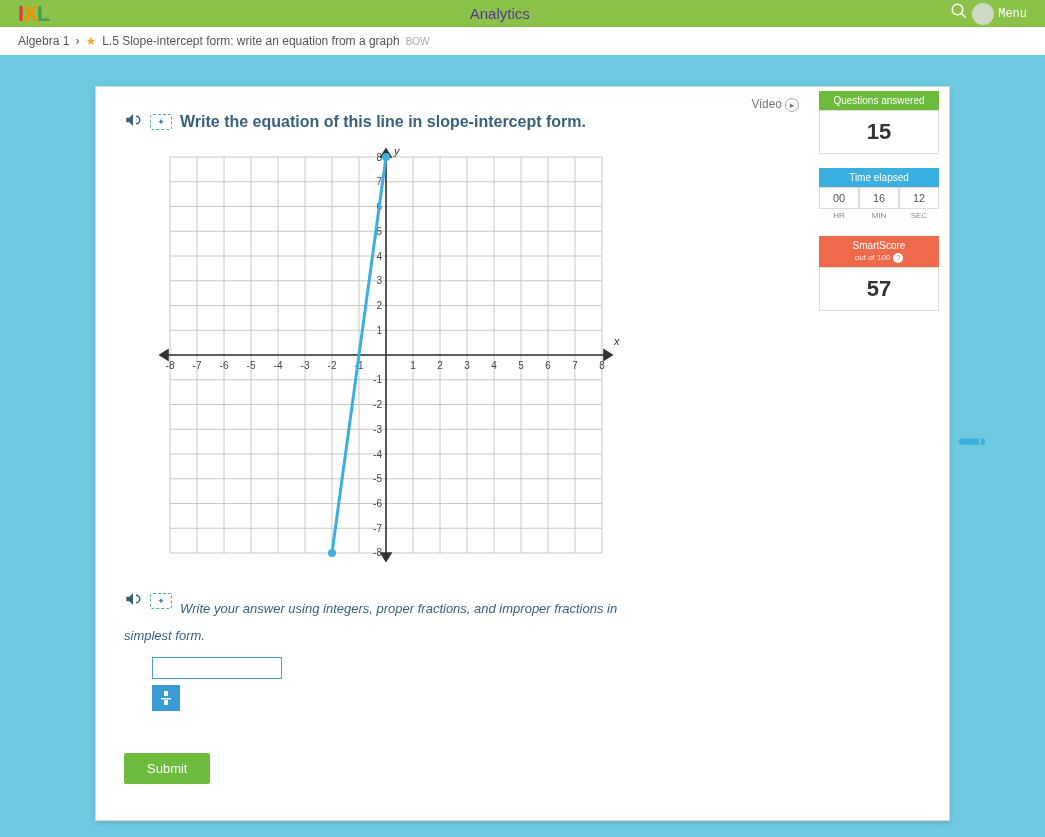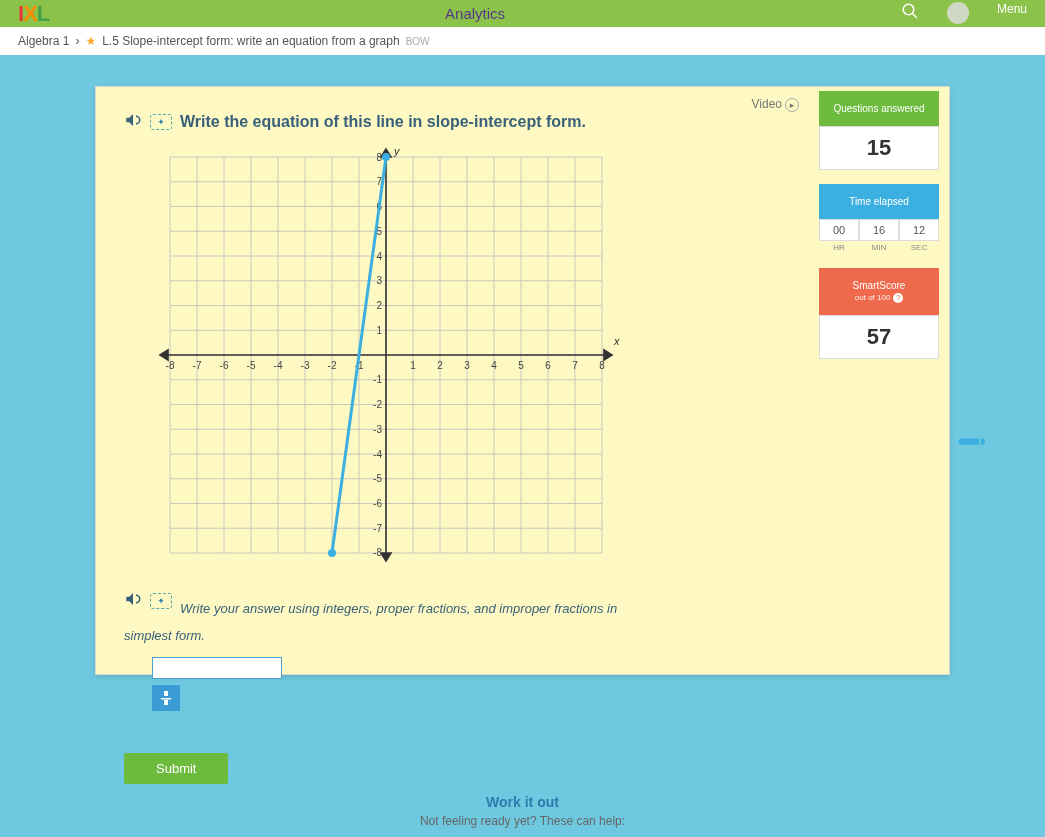--- a/index.html
+++ b/index.html
@@ -28,21 +28,21 @@
   .logo .i { color: #e53935; }
   .logo .x { color: #fb8c00; }
   .logo .l { color: #43a047; }
   .topnav {
     flex: 1;
     text-align: center;
     color: #4c1d95;
     font-size: 15px;
     opacity: 0.85;
   }
-  .topright { display: flex; align-items: flex-start; gap: 28px; }
+  .topright { display: flex; align-items: center; gap: 4px; font-family: Liberation Mono, monospace; }
   .search-icon { color: #fff; font-size: 18px; }
   .avatar {
     width: 22px; height: 22px; border-radius: 50%;
     background: #cfd8c3; display: inline-block;
   }
   .menu-label { color: #fff; font-size: 12px; }
   .breadcrumb {
     background: #fff;
     height: 28px;
     display: flex;
@@ -52,22 +52,22 @@
     color: #555;
     gap: 6px;
     text-align: right;
   }
   .breadcrumb .star { color: #ffa726; }
   .content-wrap {
     position: absolute;
     left: 95px;
     top: 86px;
     width: 855px;
-    height: 589px;
-    background: #fef9c3;
+    height: 735px;
+    background: #ffffff;
     border: 1px solid #d9d9d0;
     box-shadow: 0 2px 6px rgba(0,0,0,0.12);
     padding: 24px 28px 14px 28px;
   }
   .video-link {
     position: absolute;
     top: 10px; right: 150px;
     font-size: 12px;
     color: #777;
   }
@@ -115,39 +115,39 @@
     border: none;
     color: #fff;
     font-size: 12px;
     display:flex; align-items:center; justify-content:center;
   }
   .submit-btn {
     margin-top: 24px;
     background: #6cbb3c;
     color: #fff;
     border: none;
-    padding: 8px 32px;
+    padding: 8px 23px;
     font-size: 13px;
     border-radius: 2px;
   }
   .workout {
     text-align: center;
     margin-top: 10px;
   }
   .workout .title { color: #2e7bb0; font-size: 14px; font-weight:600;}
   .workout .sub { color: #666; font-size: 12px; margin-top:4px;}
   
   .stats {
     position: absolute;
     top: 4px; right: 10px;
     width: 120px;
     text-align: center;
   }
   .stat-head {
-    font-size: 10px; color: #fff; padding: 12px 0;
+    font-size: 10px; color: #fff; padding: 4px 0;
   }
   .stat-val {
     background: #fff; font-size: 22px; font-weight: 700;
     color: #333; padding: 8px 0; border:1px solid #ddd;
   }
   .qa-head { background: #6cbb3c; }
   .te-head { background: #3bb0e0; }
   .te-cells { display:flex; }
   .te-cells div {
     flex:1; background:#fff; border:1px solid #ddd;
@@ -329,24 +329,20 @@
     <svg width="12" height="16" viewBox="0 0 12 16">
         <rect x="4" y="1" width="4" height="5" fill="#fff"></rect>
         <rect x="1" y="8" width="10" height="1.5" fill="#fff"></rect>
         <rect x="4" y="10" width="4" height="5" fill="#fff"></rect>
       </svg>
   </button>
 
   <br>
   <button class="submit-btn">Submit</button>
 
-  <div class="workout">
-    <div class="title">Work it out</div>
-    <div class="sub">Not feeling ready yet? These can help:</div>
-  </div>
 
   
   <div class="stats">
     <div class="stat-head qa-head">Questions answered</div>
     <div class="stat-val">15</div>
     <div style="height:14px"></div>
     <div class="stat-head te-head">Time elapsed</div>
     <div class="te-cells">
       <div>00</div>
       <div>16</div>

